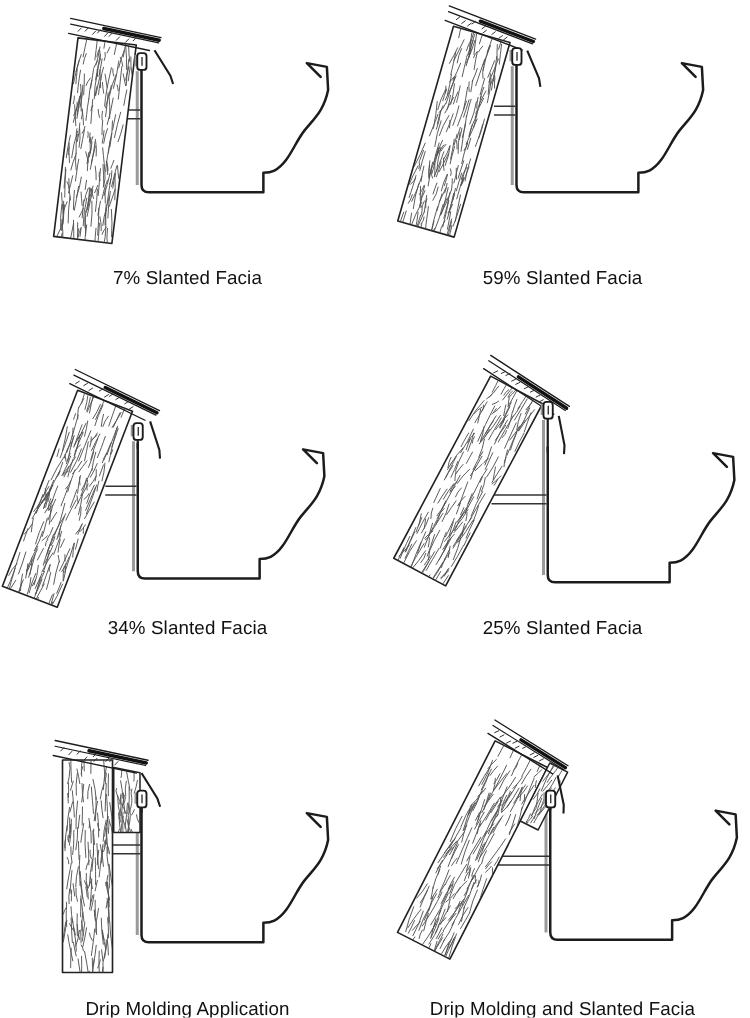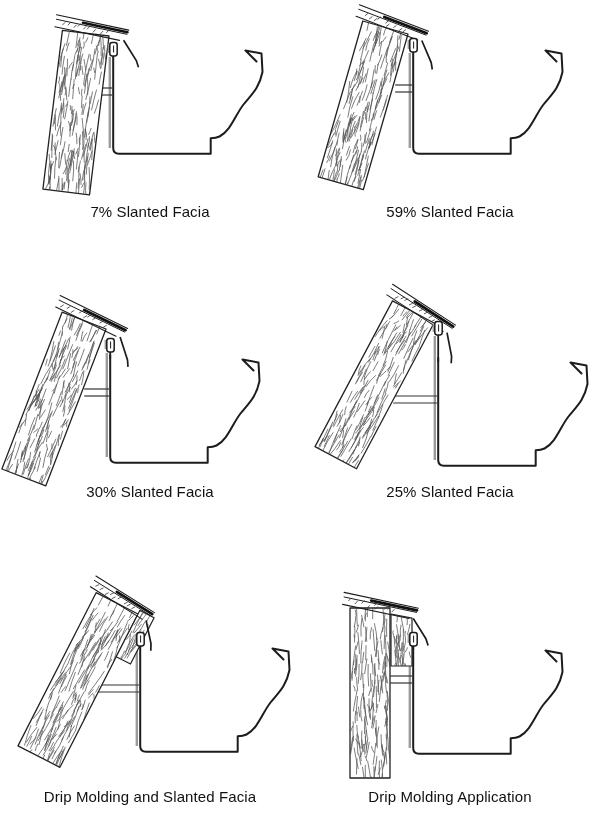--- a/index.html
+++ b/index.html
@@ -3,21 +3,21 @@
 <meta charset="utf-8">
 <style>
   * { margin:0; padding:0; box-sizing:border-box; }
   html,body { width:600px; height:814px; background:#ffffff; overflow:hidden;
               font-family:"Liberation Sans", sans-serif; }
   .sheet { display:grid; grid-template-columns:300px 300px;
            grid-template-rows:271px 271px 272px; width:600px; height:814px; background:#fff; }
   .panel { position:relative; }
   .panel svg { display:block; }
   .cap { position:absolute; left:0; right:0; text-align:center;
-         font-size:15px; color:#111; letter-spacing:0.1px; white-space:nowrap; }
+         font-size:15px; color:#111; letter-spacing:0.1px; white-space:nowrap;margin-top:11px; }
   .row1 .cap { top:203px; }
   .row2 .cap { top:212px; }
   .row3 .cap { top:246px; }
 </style>
 </head>
 <body>
 
 <main class="sheet">
 
   <figure class="panel row1">
@@ -582,21 +582,21 @@
         </g>
         <g transform="translate(-3,38)">
           <path d="M 256.5,61.5 L 245.5,50.5 L 261.5,53.5 L 262.5,72 C 259,89 251,95 243.5,104.5 C 235.5,114.5 231,130.5 219.5,136.5 C 216.5,138 213.5,138.2 210.7,138.2 L 210.7,153.8 L 119,153.8 Q 113.2,153.8 113.2,148 L 113.2,46" fill="none" stroke="#1c1c1c" stroke-width="2" stroke-linecap="round" stroke-linejoin="round"></path>
         </g>
         <g>
           <rect x="104.6" y="69.0" width="2.6" height="9" fill="#9a9a9a"></rect>
           <rect x="106.8" y="67.5" width="7.4" height="13.4" rx="2.4" fill="#fff" stroke="#1c1c1c" stroke-width="1.5"></rect>
           <line x1="110.6" y1="70.5" x2="110.6" y2="77.5" stroke="#1c1c1c" stroke-width="1"></line>
         </g>
       </svg>
-    <figcaption class="cap">30% Slanted Facia</figcaption>
+    <figcaption class="cap">34% Slanted Facia</figcaption>
   </figure>
 
   <figure class="panel row2">
     <svg viewBox="0 0 300 245" width="300" height="245">
         <g>
           <line x1="138.2" y1="62.0" x2="138.2" y2="91.0" stroke="#1c1c1c" stroke-width="1.8"></line>
           <line x1="134.8" y1="65.0" x2="134.8" y2="189.0" stroke="#9a9a9a" stroke-width="2.4"></line>
         </g>
         <g>
           <line x1="93.2" y1="125.0" x2="137.2" y2="125.0" stroke="#333" stroke-width="1.2"></line>
@@ -775,20 +775,224 @@
         <g transform="translate(25,41)">
           <path d="M 256.5,61.5 L 245.5,50.5 L 261.5,53.5 L 262.5,72 C 259,89 251,95 243.5,104.5 C 235.5,114.5 231,130.5 219.5,136.5 C 216.5,138 213.5,138.2 210.7,138.2 L 210.7,153.8 L 119,153.8 Q 113.2,153.8 113.2,148 L 113.2,46" fill="none" stroke="#1c1c1c" stroke-width="2" stroke-linecap="round" stroke-linejoin="round"></path>
         </g>
         <g>
           <rect x="132.6" y="52.0" width="2.6" height="9" fill="#9a9a9a"></rect>
           <rect x="134.8" y="50.5" width="7.4" height="13.4" rx="2.4" fill="#fff" stroke="#1c1c1c" stroke-width="1.5"></rect>
           <line x1="138.6" y1="53.5" x2="138.6" y2="60.5" stroke="#1c1c1c" stroke-width="1"></line>
         </g>
       </svg>
     <figcaption class="cap">25% Slanted Facia</figcaption>
+  </figure>
+
+  <figure class="panel row3">
+    <svg viewBox="0 0 300 262" width="300" height="262">
+        <g>
+          <line x1="113.2" y1="102.0" x2="113.2" y2="108.0" stroke="#1c1c1c" stroke-width="1.8"></line>
+          <line x1="109.8" y1="105.0" x2="109.8" y2="206.0" stroke="#9a9a9a" stroke-width="2.4"></line>
+        </g>
+        <g>
+          <line x1="90.2" y1="134.0" x2="112.2" y2="134.0" stroke="#333" stroke-width="1.2"></line>
+          <line x1="90.2" y1="141.0" x2="112.2" y2="141.0" stroke="#333" stroke-width="1.2"></line>
+        </g>
+        <g>
+          <polygon points="50.0,66.0 90.0,66.0 90.0,236.0 50.0,236.0" fill="#fff" stroke="#222" stroke-width="1.3" stroke-linejoin="round"></polygon>
+          <clipPath id="clipB4">
+            <polygon points="50.0,66.0 90.0,66.0 90.0,236.0 50.0,236.0"></polygon>
+          </clipPath>
+          <g clip-path="url(#clipB4)" fill="none" stroke="#3f3f3f" stroke-width="0.75" opacity="0.9">
+            <path d="M 56.7,64.0 C 56.4,90.0 61.0,107.0 59.0,124.0 C 60.0,148.0 51.1,165.0 53.3,182.0 C 51.3,206.0 58.9,223.0 60.3,240.0" stroke-dasharray="20 6 22 10"></path>
+            <path d="M 67.0,64.0 C 69.0,90.0 62.9,107.0 62.5,124.0 C 63.3,148.0 64.0,165.0 64.7,182.0 C 63.8,206.0 66.1,223.0 65.1,240.0" stroke-dasharray="11 10 15 10"></path>
+            <path d="M 73.0,64.0 C 71.4,90.0 76.3,107.0 74.8,124.0 C 77.1,148.0 76.5,165.0 76.1,182.0 C 77.1,206.0 72.1,223.0 71.0,240.0" stroke-dasharray="13 10 22 12"></path>
+            <path d="M 82.8,64.0 C 84.4,90.0 87.5,107.0 85.2,124.0 C 86.9,148.0 88.7,165.0 86.5,182.0 C 88.6,206.0 83.1,223.0 81.3,240.0" stroke-dasharray="21 8 20 7"></path>
+            <path d="M 66.4,71.0 Q 65.0,74.2 64.9,77.4"></path>
+            <path d="M 86.8,111.1 Q 84.4,119.2 83.6,127.3"></path>
+            <path d="M 71.5,146.1 Q 69.2,150.0 68.7,153.9"></path>
+            <path d="M 57.6,154.1 Q 56.6,163.5 56.0,172.8"></path>
+            <path d="M 71.7,85.2 Q 69.7,91.2 70.2,97.3"></path>
+            <path d="M 73.4,160.8 Q 73.2,171.4 72.2,182.0"></path>
+            <path d="M 64.8,213.7 Q 66.5,216.3 66.8,219.0"></path>
+            <path d="M 85.6,176.3 Q 87.6,185.9 87.6,195.5"></path>
+            <path d="M 57.3,169.7 Q 57.0,174.4 57.1,179.1"></path>
+            <path d="M 61.8,197.2 Q 62.0,203.6 63.7,209.9"></path>
+            <path d="M 67.9,195.7 Q 66.8,203.3 65.9,211.0"></path>
+            <path d="M 75.5,225.1 Q 74.3,233.8 73.2,242.5"></path>
+            <path d="M 85.1,209.6 Q 84.8,218.4 82.7,227.1"></path>
+            <path d="M 71.1,112.4 Q 72.1,116.5 71.3,120.6"></path>
+            <path d="M 58.4,164.6 Q 59.1,169.9 59.8,175.2"></path>
+            <path d="M 74.9,137.8 Q 74.4,146.5 73.5,155.2"></path>
+            <path d="M 58.7,82.7 Q 57.5,86.6 56.3,90.5"></path>
+            <path d="M 73.8,224.2 Q 74.0,235.5 75.0,246.9"></path>
+            <path d="M 84.6,131.2 Q 87.2,136.3 87.8,141.4"></path>
+            <path d="M 63.6,202.0 Q 62.9,208.5 60.5,215.1"></path>
+            <path d="M 56.5,117.1 Q 56.7,122.7 55.5,128.4"></path>
+            <path d="M 65.6,84.5 Q 65.7,92.1 66.8,99.7"></path>
+            <path d="M 62.1,119.8 Q 62.3,129.0 60.6,138.1"></path>
+            <path d="M 82.0,203.4 Q 83.0,210.4 84.6,217.5"></path>
+            <path d="M 60.8,168.1 Q 60.3,173.8 62.1,179.4"></path>
+            <path d="M 69.3,199.9 Q 68.1,207.8 66.2,215.6"></path>
+            <path d="M 81.2,217.5 Q 82.9,227.0 82.5,236.5"></path>
+            <path d="M 85.7,178.8 Q 85.5,181.8 84.8,184.7"></path>
+            <path d="M 86.3,158.0 Q 85.6,162.4 84.8,166.8"></path>
+            <path d="M 57.0,216.2 Q 56.5,224.4 56.5,232.5"></path>
+            <path d="M 53.5,143.6 Q 55.4,146.4 55.0,149.3"></path>
+            <path d="M 85.0,113.8 Q 82.8,122.5 82.5,131.3"></path>
+            <path d="M 84.2,129.9 Q 83.0,133.0 83.3,136.1"></path>
+            <path d="M 80.3,225.5 Q 79.8,229.1 78.0,232.7"></path>
+            <path d="M 75.9,185.7 Q 75.4,190.1 76.3,194.5"></path>
+            <path d="M 55.7,103.6 Q 53.8,113.3 53.6,123.0"></path>
+            <path d="M 83.1,85.2 Q 80.8,91.3 80.2,97.5"></path>
+            <path d="M 67.0,116.5 Q 65.7,124.3 64.6,132.1"></path>
+            <path d="M 57.6,193.1 Q 58.9,199.7 60.4,206.3"></path>
+            <path d="M 85.6,163.6 Q 87.3,173.8 87.4,184.0"></path>
+            <path d="M 87.4,113.3 Q 87.0,119.2 86.7,125.1"></path>
+            <path d="M 67.5,162.3 Q 68.3,165.3 70.1,168.3"></path>
+            <path d="M 64.3,163.0 Q 65.0,173.1 67.7,183.1"></path>
+            <path d="M 53.7,118.3 Q 51.8,128.5 52.0,138.8"></path>
+            <path d="M 70.4,131.4 Q 71.0,140.8 71.1,150.2"></path>
+            <path d="M 79.4,218.6 Q 78.6,229.6 79.8,240.7"></path>
+            <path d="M 80.2,133.4 Q 82.0,142.4 82.8,151.4"></path>
+            <path d="M 71.5,204.1 Q 71.8,207.3 74.0,210.6"></path>
+            <path d="M 71.5,115.4 Q 73.3,124.1 73.0,132.7"></path>
+            <path d="M 61.9,76.2 Q 60.3,85.4 61.1,94.5"></path>
+            <path d="M 82.2,133.5 Q 82.4,141.2 80.9,148.8"></path>
+            <path d="M 78.0,108.1 Q 79.2,118.0 78.9,127.9"></path>
+            <path d="M 72.1,137.8 Q 71.5,141.6 73.2,145.3"></path>
+            <path d="M 55.8,73.5 Q 55.8,79.3 54.1,85.2"></path>
+            <path d="M 87.3,114.7 Q 89.8,120.1 90.0,125.5"></path>
+            <path d="M 78.0,116.5 Q 78.1,119.6 79.9,122.7"></path>
+            <path d="M 80.9,98.3 Q 81.3,105.4 82.5,112.5"></path>
+            <path d="M 53.5,194.0 Q 52.2,202.9 50.6,211.9"></path>
+            <path d="M 74.3,81.2 Q 76.5,89.7 77.0,98.2"></path>
+            <path d="M 62.4,224.8 Q 64.1,235.9 65.8,247.0"></path>
+            <path d="M 85.0,76.1 Q 85.4,79.4 83.7,82.7"></path>
+            <path d="M 84.4,163.7 Q 86.0,170.9 87.7,178.2"></path>
+            <path d="M 74.3,122.2 Q 75.0,132.2 74.8,142.2"></path>
+            <path d="M 85.6,135.1 Q 85.2,142.9 86.6,150.7"></path>
+            <path d="M 81.9,201.8 Q 82.0,206.1 83.5,210.3"></path>
+            <path d="M 64.6,174.4 Q 65.8,185.2 67.3,195.9"></path>
+            <path d="M 56.7,135.1 Q 56.5,141.9 57.7,148.6"></path>
+            <path d="M 85.9,163.3 Q 87.0,172.0 86.9,180.8"></path>
+            <path d="M 72.8,162.8 Q 71.6,166.1 70.1,169.3"></path>
+            <path d="M 65.2,194.4 Q 66.0,200.6 66.6,206.7"></path>
+            <path d="M 54.7,83.9 Q 55.1,90.1 54.7,96.3"></path>
+            <path d="M 84.9,129.3 Q 84.7,134.4 82.8,139.6"></path>
+            <path d="M 56.9,191.8 Q 57.1,202.1 57.9,212.4"></path>
+            <path d="M 87.2,149.4 Q 88.5,159.9 90.5,170.3"></path>
+            <path d="M 77.0,213.9 Q 76.3,221.7 74.7,229.4"></path>
+            <path d="M 81.9,137.4 Q 80.4,148.6 79.3,159.8"></path>
+            <path d="M 79.0,137.9 Q 78.2,143.9 77.8,150.0"></path>
+            <path d="M 64.1,154.8 Q 64.9,165.8 66.2,176.8"></path>
+            <path d="M 85.3,70.8 Q 83.0,80.4 82.6,90.0"></path>
+            <path d="M 67.6,218.8 Q 69.5,228.5 70.9,238.2"></path>
+            <path d="M 75.2,173.4 Q 74.4,180.0 72.7,186.7"></path>
+            <path d="M 58.6,211.5 Q 59.7,217.3 61.0,223.1"></path>
+            <path d="M 86.0,111.3 Q 85.6,122.2 84.7,133.0"></path>
+            <path d="M 55.7,111.9 Q 56.3,121.7 54.8,131.6"></path>
+            <path d="M 55.5,196.6 Q 57.0,199.6 58.9,202.6"></path>
+            <path d="M 53.0,183.9 Q 51.1,186.7 50.7,189.4"></path>
+            <path d="M 87.7,99.7 Q 89.9,110.9 90.2,122.0"></path>
+            <path d="M 54.6,126.0 Q 53.7,129.0 55.0,132.0"></path>
+            <path d="M 58.2,99.2 Q 57.1,103.6 55.8,107.9"></path>
+            <path d="M 68.2,122.0 Q 67.6,133.1 68.7,144.3"></path>
+            <path d="M 86.8,76.8 Q 86.4,85.9 86.7,95.0"></path>
+            <path d="M 74.2,174.1 Q 72.7,180.0 71.5,185.8"></path>
+            <path d="M 69.2,165.4 Q 70.7,171.5 70.6,177.6"></path>
+            <path d="M 56.8,183.0 Q 56.8,189.6 58.4,196.3"></path>
+            <path d="M 57.1,113.1 Q 57.4,123.8 55.5,134.5"></path>
+            <path d="M 78.0,162.0 Q 77.0,166.5 76.0,171.0"></path>
+            <path d="M 86.1,191.8 Q 86.9,200.2 86.8,208.6"></path>
+            <path d="M 55.2,67.7 Q 55.8,70.6 56.2,73.5"></path>
+            <path d="M 54.1,92.4 Q 54.6,96.5 54.6,100.6"></path>
+            <path d="M 85.0,84.5 Q 84.4,95.8 84.1,107.2"></path>
+            <path d="M 62.1,98.5 Q 60.6,109.9 60.8,121.3"></path>
+            <path d="M 66.3,187.8 Q 65.2,195.2 65.4,202.6"></path>
+            <path d="M 68.6,167.3 Q 69.5,171.5 69.8,175.7"></path>
+            <path d="M 72.2,158.9 Q 73.1,164.1 74.0,169.2"></path>
+            <path d="M 78.1,98.8 Q 76.2,106.8 75.3,114.8"></path>
+            <path d="M 63.9,142.0 Q 63.3,149.8 63.5,157.6"></path>
+            <path d="M 81.0,192.2 Q 81.1,202.9 82.7,213.7"></path>
+            <path d="M 74.0,145.2 Q 72.0,156.1 71.4,166.9"></path>
+            <path d="M 61.8,188.7 Q 61.4,197.8 61.9,207.0"></path>
+            <path d="M 65.7,66.2 Q 64.6,72.8 65.4,79.3"></path>
+            <path d="M 87.8,195.2 Q 88.1,205.9 89.9,216.7"></path>
+            <path d="M 55.8,168.8 Q 54.6,175.0 55.3,181.2"></path>
+            <path d="M 58.7,199.4 Q 60.7,209.2 61.1,219.1"></path>
+            <path d="M 66.0,103.2 Q 65.9,110.7 65.7,118.3"></path>
+            <path d="M 52.6,195.3 Q 51.4,204.0 49.8,212.8"></path>
+            <path d="M 52.5,129.1 Q 51.3,132.9 51.9,136.7"></path>
+            <path d="M 75.3,185.8 Q 77.1,195.9 77.3,205.9"></path>
+            <path d="M 85.9,210.4 Q 86.7,216.3 86.7,222.3"></path>
+            <path d="M 62.8,151.1 Q 60.6,159.4 60.6,167.7"></path>
+            <path d="M 78.9,184.5 Q 76.7,194.2 76.6,204.0"></path>
+            <path d="M 69.1,156.4 Q 68.4,162.4 70.0,168.4"></path>
+            <path d="M 61.5,72.9 Q 63.0,79.0 63.9,85.2"></path>
+            <path d="M 76.8,95.4 Q 77.2,105.2 76.2,115.0"></path>
+            <path d="M 77.5,132.5 Q 78.0,142.8 78.8,153.1"></path>
+          </g>
+        </g>
+        <g>
+          <polygon points="91.0,72.0 112.0,76.2 112.0,124.0 91.0,124.0" fill="#fff" stroke="#222" stroke-width="1.2" stroke-linejoin="round"></polygon>
+          <clipPath id="clipM4">
+            <polygon points="91.0,72.0 112.0,76.2 112.0,124.0 91.0,124.0"></polygon>
+          </clipPath>
+          <g clip-path="url(#clipM4)" fill="none" stroke="#3f3f3f" stroke-width="0.75" opacity="0.9">
+            <path d="M 97.0,71.2 C 98.7,81.5 93.8,85.6 92.8,90.4 C 94.1,98.6 100.8,105.0 100.5,109.9 C 98.5,117.5 94.3,121.7 94.1,126.6" stroke-dasharray="9 9 22 13"></path>
+            <path d="M 101.0,72.0 C 101.9,82.2 104.4,87.7 103.8,92.6 C 101.4,100.1 104.6,105.7 104.2,110.6 C 104.0,118.6 101.7,123.1 100.5,127.9" stroke-dasharray="19 10 25 13"></path>
+            <path d="M 106.7,73.1 C 108.7,83.5 105.2,87.8 104.9,92.8 C 106.7,101.1 104.0,105.6 102.5,110.3 C 103.1,118.4 106.2,124.0 107.9,129.4" stroke-dasharray="10 6 24 9"></path>
+            <path d="M 96.8,92.8 Q 97.3,103.5 95.5,113.7"></path>
+            <path d="M 96.7,93.9 Q 96.4,97.7 95.7,101.5"></path>
+            <path d="M 98.5,107.4 Q 97.5,116.9 96.4,126.3"></path>
+            <path d="M 100.4,95.5 Q 100.3,99.2 98.1,102.5"></path>
+            <path d="M 98.6,110.7 Q 97.9,118.1 98.4,125.8"></path>
+            <path d="M 102.0,100.2 Q 101.4,110.6 99.9,120.8"></path>
+            <path d="M 109.2,109.5 Q 109.3,112.6 111.2,116.1"></path>
+            <path d="M 110.0,81.9 Q 109.1,87.5 107.3,92.8"></path>
+            <path d="M 98.7,92.1 Q 98.7,100.4 100.0,109.0"></path>
+            <path d="M 94.8,108.0 Q 95.6,119.0 97.5,130.2"></path>
+            <path d="M 101.5,113.0 Q 102.3,118.6 104.8,124.5"></path>
+            <path d="M 98.4,113.8 Q 100.9,119.7 101.4,125.2"></path>
+            <path d="M 101.1,82.7 Q 99.6,88.8 100.6,95.3"></path>
+            <path d="M 103.3,87.1 Q 104.0,98.3 102.2,109.0"></path>
+            <path d="M 107.6,105.4 Q 106.7,107.9 105.1,110.3"></path>
+            <path d="M 96.4,82.3 Q 98.0,89.9 98.4,97.2"></path>
+            <path d="M 103.0,112.2 Q 102.2,120.7 103.3,129.5"></path>
+            <path d="M 99.5,93.9 Q 97.2,104.8 96.5,115.9"></path>
+            <path d="M 94.1,94.2 Q 94.1,102.3 96.2,110.8"></path>
+          </g>
+        </g>
+        <g>
+          <line x1="42.6" y1="62.4" x2="109.1" y2="76.5" stroke="#1c1c1c" stroke-width="1.1" stroke-linecap="round"></line>
+          <line x1="44.1" y1="55.0" x2="116.5" y2="70.4" stroke="#1c1c1c" stroke-width="1" stroke-linecap="round"></line>
+          <line x1="44.1" y1="50.4" x2="118.4" y2="66.2" stroke="#1c1c1c" stroke-width="1.1" stroke-linecap="round"></line>
+          <line x1="71.2" y1="58.6" x2="117.0" y2="68.4" stroke="#111" stroke-width="2.7" stroke-linecap="round"></line>
+          <line x1="48.4" y1="59.0" x2="51.3" y2="55.9" stroke="#333" stroke-width="0.8"></line>
+          <line x1="54.8" y1="62.0" x2="57.7" y2="58.9" stroke="#333" stroke-width="0.8"></line>
+          <line x1="61.5" y1="61.6" x2="64.4" y2="58.5" stroke="#333" stroke-width="0.8"></line>
+          <line x1="66.9" y1="66.3" x2="69.8" y2="63.3" stroke="#333" stroke-width="0.8"></line>
+          <line x1="74.3" y1="63.7" x2="77.2" y2="60.6" stroke="#333" stroke-width="0.8"></line>
+          <line x1="74.9" y1="67.4" x2="77.8" y2="64.4" stroke="#333" stroke-width="0.8"></line>
+          <line x1="84.4" y1="67.5" x2="87.3" y2="64.4" stroke="#333" stroke-width="0.8"></line>
+          <line x1="87.5" y1="67.6" x2="90.4" y2="64.5" stroke="#333" stroke-width="0.8"></line>
+          <line x1="91.6" y1="70.2" x2="94.5" y2="67.1" stroke="#333" stroke-width="0.8"></line>
+          <path d="M 113.2,76.4 L 125.9,96.7 L 128.1,103.4" fill="none" stroke="#1c1c1c" stroke-width="1.7"></path>
+        </g>
+        <g transform="translate(0,58)">
+          <path d="M 256.5,61.5 L 245.5,50.5 L 261.5,53.5 L 262.5,72 C 259,89 251,95 243.5,104.5 C 235.5,114.5 231,130.5 219.5,136.5 C 216.5,138 213.5,138.2 210.7,138.2 L 210.7,153.8 L 119,153.8 Q 113.2,153.8 113.2,148 L 113.2,46" fill="none" stroke="#1c1c1c" stroke-width="2" stroke-linecap="round" stroke-linejoin="round"></path>
+        </g>
+        <g>
+          <rect x="107.6" y="92.0" width="2.6" height="9" fill="#9a9a9a"></rect>
+          <rect x="109.8" y="90.5" width="7.4" height="13.4" rx="2.4" fill="#fff" stroke="#1c1c1c" stroke-width="1.5"></rect>
+          <line x1="113.6" y1="93.5" x2="113.6" y2="100.5" stroke="#1c1c1c" stroke-width="1"></line>
+        </g>
+      </svg>
+    <figcaption class="cap">Drip Molding Application</figcaption>
   </figure>
 
   <figure class="panel row3">
     <svg viewBox="0 0 300 262" width="300" height="262">
         <g>
           <line x1="140.2" y1="102.0" x2="140.2" y2="106.0" stroke="#1c1c1c" stroke-width="1.8"></line>
           <line x1="136.8" y1="105.0" x2="136.8" y2="204.0" stroke="#9a9a9a" stroke-width="2.4"></line>
         </g>
         <g>
           <line x1="95.2" y1="143.0" x2="139.2" y2="143.0" stroke="#333" stroke-width="1.2"></line>
@@ -1001,217 +1205,13 @@
         </g>
         <g>
           <rect x="134.6" y="92.0" width="2.6" height="9" fill="#9a9a9a"></rect>
           <rect x="136.8" y="90.5" width="7.4" height="13.4" rx="2.4" fill="#fff" stroke="#1c1c1c" stroke-width="1.5"></rect>
           <line x1="140.6" y1="93.5" x2="140.6" y2="100.5" stroke="#1c1c1c" stroke-width="1"></line>
         </g>
       </svg>
     <figcaption class="cap">Drip Molding and Slanted Facia</figcaption>
   </figure>
 
-  <figure class="panel row3">
-    <svg viewBox="0 0 300 262" width="300" height="262">
-        <g>
-          <line x1="113.2" y1="102.0" x2="113.2" y2="108.0" stroke="#1c1c1c" stroke-width="1.8"></line>
-          <line x1="109.8" y1="105.0" x2="109.8" y2="206.0" stroke="#9a9a9a" stroke-width="2.4"></line>
-        </g>
-        <g>
-          <line x1="90.2" y1="134.0" x2="112.2" y2="134.0" stroke="#333" stroke-width="1.2"></line>
-          <line x1="90.2" y1="141.0" x2="112.2" y2="141.0" stroke="#333" stroke-width="1.2"></line>
-        </g>
-        <g>
-          <polygon points="50.0,66.0 90.0,66.0 90.0,236.0 50.0,236.0" fill="#fff" stroke="#222" stroke-width="1.3" stroke-linejoin="round"></polygon>
-          <clipPath id="clipB4">
-            <polygon points="50.0,66.0 90.0,66.0 90.0,236.0 50.0,236.0"></polygon>
-          </clipPath>
-          <g clip-path="url(#clipB4)" fill="none" stroke="#3f3f3f" stroke-width="0.75" opacity="0.9">
-            <path d="M 56.7,64.0 C 56.4,90.0 61.0,107.0 59.0,124.0 C 60.0,148.0 51.1,165.0 53.3,182.0 C 51.3,206.0 58.9,223.0 60.3,240.0" stroke-dasharray="20 6 22 10"></path>
-            <path d="M 67.0,64.0 C 69.0,90.0 62.9,107.0 62.5,124.0 C 63.3,148.0 64.0,165.0 64.7,182.0 C 63.8,206.0 66.1,223.0 65.1,240.0" stroke-dasharray="11 10 15 10"></path>
-            <path d="M 73.0,64.0 C 71.4,90.0 76.3,107.0 74.8,124.0 C 77.1,148.0 76.5,165.0 76.1,182.0 C 77.1,206.0 72.1,223.0 71.0,240.0" stroke-dasharray="13 10 22 12"></path>
-            <path d="M 82.8,64.0 C 84.4,90.0 87.5,107.0 85.2,124.0 C 86.9,148.0 88.7,165.0 86.5,182.0 C 88.6,206.0 83.1,223.0 81.3,240.0" stroke-dasharray="21 8 20 7"></path>
-            <path d="M 66.4,71.0 Q 65.0,74.2 64.9,77.4"></path>
-            <path d="M 86.8,111.1 Q 84.4,119.2 83.6,127.3"></path>
-            <path d="M 71.5,146.1 Q 69.2,150.0 68.7,153.9"></path>
-            <path d="M 57.6,154.1 Q 56.6,163.5 56.0,172.8"></path>
-            <path d="M 71.7,85.2 Q 69.7,91.2 70.2,97.3"></path>
-            <path d="M 73.4,160.8 Q 73.2,171.4 72.2,182.0"></path>
-            <path d="M 64.8,213.7 Q 66.5,216.3 66.8,219.0"></path>
-            <path d="M 85.6,176.3 Q 87.6,185.9 87.6,195.5"></path>
-            <path d="M 57.3,169.7 Q 57.0,174.4 57.1,179.1"></path>
-            <path d="M 61.8,197.2 Q 62.0,203.6 63.7,209.9"></path>
-            <path d="M 67.9,195.7 Q 66.8,203.3 65.9,211.0"></path>
-            <path d="M 75.5,225.1 Q 74.3,233.8 73.2,242.5"></path>
-            <path d="M 85.1,209.6 Q 84.8,218.4 82.7,227.1"></path>
-            <path d="M 71.1,112.4 Q 72.1,116.5 71.3,120.6"></path>
-            <path d="M 58.4,164.6 Q 59.1,169.9 59.8,175.2"></path>
-            <path d="M 74.9,137.8 Q 74.4,146.5 73.5,155.2"></path>
-            <path d="M 58.7,82.7 Q 57.5,86.6 56.3,90.5"></path>
-            <path d="M 73.8,224.2 Q 74.0,235.5 75.0,246.9"></path>
-            <path d="M 84.6,131.2 Q 87.2,136.3 87.8,141.4"></path>
-            <path d="M 63.6,202.0 Q 62.9,208.5 60.5,215.1"></path>
-            <path d="M 56.5,117.1 Q 56.7,122.7 55.5,128.4"></path>
-            <path d="M 65.6,84.5 Q 65.7,92.1 66.8,99.7"></path>
-            <path d="M 62.1,119.8 Q 62.3,129.0 60.6,138.1"></path>
-            <path d="M 82.0,203.4 Q 83.0,210.4 84.6,217.5"></path>
-            <path d="M 60.8,168.1 Q 60.3,173.8 62.1,179.4"></path>
-            <path d="M 69.3,199.9 Q 68.1,207.8 66.2,215.6"></path>
-            <path d="M 81.2,217.5 Q 82.9,227.0 82.5,236.5"></path>
-            <path d="M 85.7,178.8 Q 85.5,181.8 84.8,184.7"></path>
-            <path d="M 86.3,158.0 Q 85.6,162.4 84.8,166.8"></path>
-            <path d="M 57.0,216.2 Q 56.5,224.4 56.5,232.5"></path>
-            <path d="M 53.5,143.6 Q 55.4,146.4 55.0,149.3"></path>
-            <path d="M 85.0,113.8 Q 82.8,122.5 82.5,131.3"></path>
-            <path d="M 84.2,129.9 Q 83.0,133.0 83.3,136.1"></path>
-            <path d="M 80.3,225.5 Q 79.8,229.1 78.0,232.7"></path>
-            <path d="M 75.9,185.7 Q 75.4,190.1 76.3,194.5"></path>
-            <path d="M 55.7,103.6 Q 53.8,113.3 53.6,123.0"></path>
-            <path d="M 83.1,85.2 Q 80.8,91.3 80.2,97.5"></path>
-            <path d="M 67.0,116.5 Q 65.7,124.3 64.6,132.1"></path>
-            <path d="M 57.6,193.1 Q 58.9,199.7 60.4,206.3"></path>
-            <path d="M 85.6,163.6 Q 87.3,173.8 87.4,184.0"></path>
-            <path d="M 87.4,113.3 Q 87.0,119.2 86.7,125.1"></path>
-            <path d="M 67.5,162.3 Q 68.3,165.3 70.1,168.3"></path>
-            <path d="M 64.3,163.0 Q 65.0,173.1 67.7,183.1"></path>
-            <path d="M 53.7,118.3 Q 51.8,128.5 52.0,138.8"></path>
-            <path d="M 70.4,131.4 Q 71.0,140.8 71.1,150.2"></path>
-            <path d="M 79.4,218.6 Q 78.6,229.6 79.8,240.7"></path>
-            <path d="M 80.2,133.4 Q 82.0,142.4 82.8,151.4"></path>
-            <path d="M 71.5,204.1 Q 71.8,207.3 74.0,210.6"></path>
-            <path d="M 71.5,115.4 Q 73.3,124.1 73.0,132.7"></path>
-            <path d="M 61.9,76.2 Q 60.3,85.4 61.1,94.5"></path>
-            <path d="M 82.2,133.5 Q 82.4,141.2 80.9,148.8"></path>
-            <path d="M 78.0,108.1 Q 79.2,118.0 78.9,127.9"></path>
-            <path d="M 72.1,137.8 Q 71.5,141.6 73.2,145.3"></path>
-            <path d="M 55.8,73.5 Q 55.8,79.3 54.1,85.2"></path>
-            <path d="M 87.3,114.7 Q 89.8,120.1 90.0,125.5"></path>
-            <path d="M 78.0,116.5 Q 78.1,119.6 79.9,122.7"></path>
-            <path d="M 80.9,98.3 Q 81.3,105.4 82.5,112.5"></path>
-            <path d="M 53.5,194.0 Q 52.2,202.9 50.6,211.9"></path>
-            <path d="M 74.3,81.2 Q 76.5,89.7 77.0,98.2"></path>
-            <path d="M 62.4,224.8 Q 64.1,235.9 65.8,247.0"></path>
-            <path d="M 85.0,76.1 Q 85.4,79.4 83.7,82.7"></path>
-            <path d="M 84.4,163.7 Q 86.0,170.9 87.7,178.2"></path>
-            <path d="M 74.3,122.2 Q 75.0,132.2 74.8,142.2"></path>
-            <path d="M 85.6,135.1 Q 85.2,142.9 86.6,150.7"></path>
-            <path d="M 81.9,201.8 Q 82.0,206.1 83.5,210.3"></path>
-            <path d="M 64.6,174.4 Q 65.8,185.2 67.3,195.9"></path>
-            <path d="M 56.7,135.1 Q 56.5,141.9 57.7,148.6"></path>
-            <path d="M 85.9,163.3 Q 87.0,172.0 86.9,180.8"></path>
-            <path d="M 72.8,162.8 Q 71.6,166.1 70.1,169.3"></path>
-            <path d="M 65.2,194.4 Q 66.0,200.6 66.6,206.7"></path>
-            <path d="M 54.7,83.9 Q 55.1,90.1 54.7,96.3"></path>
-            <path d="M 84.9,129.3 Q 84.7,134.4 82.8,139.6"></path>
-            <path d="M 56.9,191.8 Q 57.1,202.1 57.9,212.4"></path>
-            <path d="M 87.2,149.4 Q 88.5,159.9 90.5,170.3"></path>
-            <path d="M 77.0,213.9 Q 76.3,221.7 74.7,229.4"></path>
-            <path d="M 81.9,137.4 Q 80.4,148.6 79.3,159.8"></path>
-            <path d="M 79.0,137.9 Q 78.2,143.9 77.8,150.0"></path>
-            <path d="M 64.1,154.8 Q 64.9,165.8 66.2,176.8"></path>
-            <path d="M 85.3,70.8 Q 83.0,80.4 82.6,90.0"></path>
-            <path d="M 67.6,218.8 Q 69.5,228.5 70.9,238.2"></path>
-            <path d="M 75.2,173.4 Q 74.4,180.0 72.7,186.7"></path>
-            <path d="M 58.6,211.5 Q 59.7,217.3 61.0,223.1"></path>
-            <path d="M 86.0,111.3 Q 85.6,122.2 84.7,133.0"></path>
-            <path d="M 55.7,111.9 Q 56.3,121.7 54.8,131.6"></path>
-            <path d="M 55.5,196.6 Q 57.0,199.6 58.9,202.6"></path>
-            <path d="M 53.0,183.9 Q 51.1,186.7 50.7,189.4"></path>
-            <path d="M 87.7,99.7 Q 89.9,110.9 90.2,122.0"></path>
-            <path d="M 54.6,126.0 Q 53.7,129.0 55.0,132.0"></path>
-            <path d="M 58.2,99.2 Q 57.1,103.6 55.8,107.9"></path>
-            <path d="M 68.2,122.0 Q 67.6,133.1 68.7,144.3"></path>
-            <path d="M 86.8,76.8 Q 86.4,85.9 86.7,95.0"></path>
-            <path d="M 74.2,174.1 Q 72.7,180.0 71.5,185.8"></path>
-            <path d="M 69.2,165.4 Q 70.7,171.5 70.6,177.6"></path>
-            <path d="M 56.8,183.0 Q 56.8,189.6 58.4,196.3"></path>
-            <path d="M 57.1,113.1 Q 57.4,123.8 55.5,134.5"></path>
-            <path d="M 78.0,162.0 Q 77.0,166.5 76.0,171.0"></path>
-            <path d="M 86.1,191.8 Q 86.9,200.2 86.8,208.6"></path>
-            <path d="M 55.2,67.7 Q 55.8,70.6 56.2,73.5"></path>
-            <path d="M 54.1,92.4 Q 54.6,96.5 54.6,100.6"></path>
-            <path d="M 85.0,84.5 Q 84.4,95.8 84.1,107.2"></path>
-            <path d="M 62.1,98.5 Q 60.6,109.9 60.8,121.3"></path>
-            <path d="M 66.3,187.8 Q 65.2,195.2 65.4,202.6"></path>
-            <path d="M 68.6,167.3 Q 69.5,171.5 69.8,175.7"></path>
-            <path d="M 72.2,158.9 Q 73.1,164.1 74.0,169.2"></path>
-            <path d="M 78.1,98.8 Q 76.2,106.8 75.3,114.8"></path>
-            <path d="M 63.9,142.0 Q 63.3,149.8 63.5,157.6"></path>
-            <path d="M 81.0,192.2 Q 81.1,202.9 82.7,213.7"></path>
-            <path d="M 74.0,145.2 Q 72.0,156.1 71.4,166.9"></path>
-            <path d="M 61.8,188.7 Q 61.4,197.8 61.9,207.0"></path>
-            <path d="M 65.7,66.2 Q 64.6,72.8 65.4,79.3"></path>
-            <path d="M 87.8,195.2 Q 88.1,205.9 89.9,216.7"></path>
-            <path d="M 55.8,168.8 Q 54.6,175.0 55.3,181.2"></path>
-            <path d="M 58.7,199.4 Q 60.7,209.2 61.1,219.1"></path>
-            <path d="M 66.0,103.2 Q 65.9,110.7 65.7,118.3"></path>
-            <path d="M 52.6,195.3 Q 51.4,204.0 49.8,212.8"></path>
-            <path d="M 52.5,129.1 Q 51.3,132.9 51.9,136.7"></path>
-            <path d="M 75.3,185.8 Q 77.1,195.9 77.3,205.9"></path>
-            <path d="M 85.9,210.4 Q 86.7,216.3 86.7,222.3"></path>
-            <path d="M 62.8,151.1 Q 60.6,159.4 60.6,167.7"></path>
-            <path d="M 78.9,184.5 Q 76.7,194.2 76.6,204.0"></path>
-            <path d="M 69.1,156.4 Q 68.4,162.4 70.0,168.4"></path>
-            <path d="M 61.5,72.9 Q 63.0,79.0 63.9,85.2"></path>
-            <path d="M 76.8,95.4 Q 77.2,105.2 76.2,115.0"></path>
-            <path d="M 77.5,132.5 Q 78.0,142.8 78.8,153.1"></path>
-          </g>
-        </g>
-        <g>
-          <polygon points="91.0,72.0 112.0,76.2 112.0,124.0 91.0,124.0" fill="#fff" stroke="#222" stroke-width="1.2" stroke-linejoin="round"></polygon>
-          <clipPath id="clipM4">
-            <polygon points="91.0,72.0 112.0,76.2 112.0,124.0 91.0,124.0"></polygon>
-          </clipPath>
-          <g clip-path="url(#clipM4)" fill="none" stroke="#3f3f3f" stroke-width="0.75" opacity="0.9">
-            <path d="M 97.0,71.2 C 98.7,81.5 93.8,85.6 92.8,90.4 C 94.1,98.6 100.8,105.0 100.5,109.9 C 98.5,117.5 94.3,121.7 94.1,126.6" stroke-dasharray="9 9 22 13"></path>
-            <path d="M 101.0,72.0 C 101.9,82.2 104.4,87.7 103.8,92.6 C 101.4,100.1 104.6,105.7 104.2,110.6 C 104.0,118.6 101.7,123.1 100.5,127.9" stroke-dasharray="19 10 25 13"></path>
-            <path d="M 106.7,73.1 C 108.7,83.5 105.2,87.8 104.9,92.8 C 106.7,101.1 104.0,105.6 102.5,110.3 C 103.1,118.4 106.2,124.0 107.9,129.4" stroke-dasharray="10 6 24 9"></path>
-            <path d="M 96.8,92.8 Q 97.3,103.5 95.5,113.7"></path>
-            <path d="M 96.7,93.9 Q 96.4,97.7 95.7,101.5"></path>
-            <path d="M 98.5,107.4 Q 97.5,116.9 96.4,126.3"></path>
-            <path d="M 100.4,95.5 Q 100.3,99.2 98.1,102.5"></path>
-            <path d="M 98.6,110.7 Q 97.9,118.1 98.4,125.8"></path>
-            <path d="M 102.0,100.2 Q 101.4,110.6 99.9,120.8"></path>
-            <path d="M 109.2,109.5 Q 109.3,112.6 111.2,116.1"></path>
-            <path d="M 110.0,81.9 Q 109.1,87.5 107.3,92.8"></path>
-            <path d="M 98.7,92.1 Q 98.7,100.4 100.0,109.0"></path>
-            <path d="M 94.8,108.0 Q 95.6,119.0 97.5,130.2"></path>
-            <path d="M 101.5,113.0 Q 102.3,118.6 104.8,124.5"></path>
-            <path d="M 98.4,113.8 Q 100.9,119.7 101.4,125.2"></path>
-            <path d="M 101.1,82.7 Q 99.6,88.8 100.6,95.3"></path>
-            <path d="M 103.3,87.1 Q 104.0,98.3 102.2,109.0"></path>
-            <path d="M 107.6,105.4 Q 106.7,107.9 105.1,110.3"></path>
-            <path d="M 96.4,82.3 Q 98.0,89.9 98.4,97.2"></path>
-            <path d="M 103.0,112.2 Q 102.2,120.7 103.3,129.5"></path>
-            <path d="M 99.5,93.9 Q 97.2,104.8 96.5,115.9"></path>
-            <path d="M 94.1,94.2 Q 94.1,102.3 96.2,110.8"></path>
-          </g>
-        </g>
-        <g>
-          <line x1="42.6" y1="62.4" x2="109.1" y2="76.5" stroke="#1c1c1c" stroke-width="1.1" stroke-linecap="round"></line>
-          <line x1="44.1" y1="55.0" x2="116.5" y2="70.4" stroke="#1c1c1c" stroke-width="1" stroke-linecap="round"></line>
-          <line x1="44.1" y1="50.4" x2="118.4" y2="66.2" stroke="#1c1c1c" stroke-width="1.1" stroke-linecap="round"></line>
-          <line x1="71.2" y1="58.6" x2="117.0" y2="68.4" stroke="#111" stroke-width="2.7" stroke-linecap="round"></line>
-          <line x1="48.4" y1="59.0" x2="51.3" y2="55.9" stroke="#333" stroke-width="0.8"></line>
-          <line x1="54.8" y1="62.0" x2="57.7" y2="58.9" stroke="#333" stroke-width="0.8"></line>
-          <line x1="61.5" y1="61.6" x2="64.4" y2="58.5" stroke="#333" stroke-width="0.8"></line>
-          <line x1="66.9" y1="66.3" x2="69.8" y2="63.3" stroke="#333" stroke-width="0.8"></line>
-          <line x1="74.3" y1="63.7" x2="77.2" y2="60.6" stroke="#333" stroke-width="0.8"></line>
-          <line x1="74.9" y1="67.4" x2="77.8" y2="64.4" stroke="#333" stroke-width="0.8"></line>
-          <line x1="84.4" y1="67.5" x2="87.3" y2="64.4" stroke="#333" stroke-width="0.8"></line>
-          <line x1="87.5" y1="67.6" x2="90.4" y2="64.5" stroke="#333" stroke-width="0.8"></line>
-          <line x1="91.6" y1="70.2" x2="94.5" y2="67.1" stroke="#333" stroke-width="0.8"></line>
-          <path d="M 113.2,76.4 L 125.9,96.7 L 128.1,103.4" fill="none" stroke="#1c1c1c" stroke-width="1.7"></path>
-        </g>
-        <g transform="translate(0,58)">
-          <path d="M 256.5,61.5 L 245.5,50.5 L 261.5,53.5 L 262.5,72 C 259,89 251,95 243.5,104.5 C 235.5,114.5 231,130.5 219.5,136.5 C 216.5,138 213.5,138.2 210.7,138.2 L 210.7,153.8 L 119,153.8 Q 113.2,153.8 113.2,148 L 113.2,46" fill="none" stroke="#1c1c1c" stroke-width="2" stroke-linecap="round" stroke-linejoin="round"></path>
-        </g>
-        <g>
-          <rect x="107.6" y="92.0" width="2.6" height="9" fill="#9a9a9a"></rect>
-          <rect x="109.8" y="90.5" width="7.4" height="13.4" rx="2.4" fill="#fff" stroke="#1c1c1c" stroke-width="1.5"></rect>
-          <line x1="113.6" y1="93.5" x2="113.6" y2="100.5" stroke="#1c1c1c" stroke-width="1"></line>
-        </g>
-      </svg>
-    <figcaption class="cap">Drip Molding Application</figcaption>
-  </figure>
-
 </main>
 
 </body></html>

